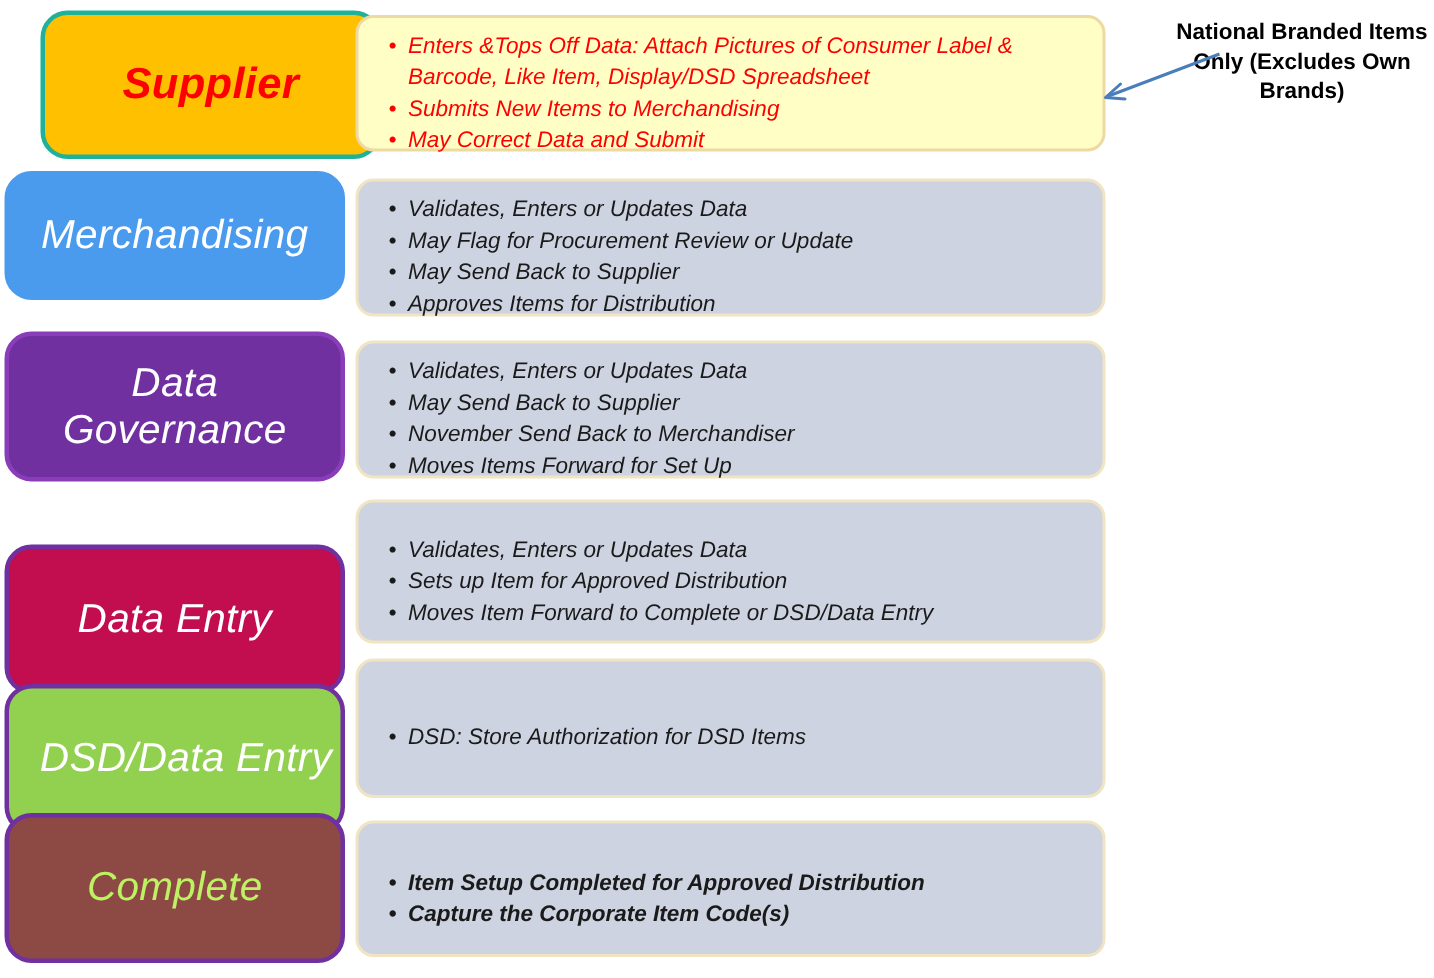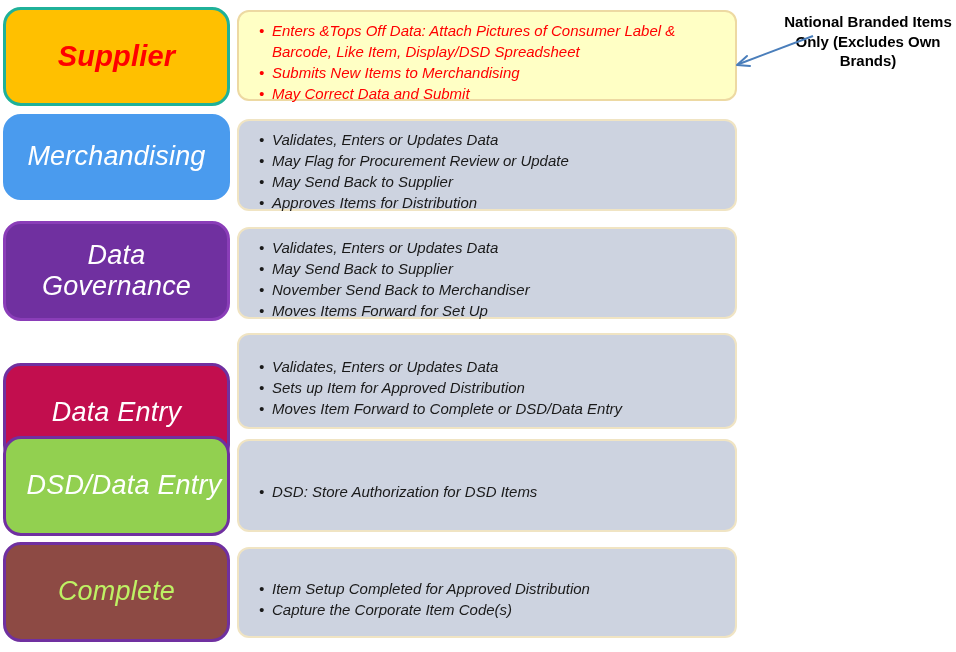--- a/index.html
+++ b/index.html
@@ -24,25 +24,25 @@
     align-items: center;
     justify-content: center;
     text-align: center;
   }
   .role-label {
     font-style: italic;
     font-size: 27px;
     line-height: 1.15;
     letter-spacing: 0.2px;
   }
-  .r0 { top: 7px;   height: 99px; }
+  .r0 { top: 7px;   height: 99px; margin-left: 24px; }
   .r1 { top: 114px; height: 86px; }
   .r2 { top: 221px; height: 100px; }
   .r3 { top: 329px; height: 100px; margin-top: 34px; }
-  .r4 { top: 436px; height: 100px; padding-left: 15px; }
+  .r4 { top: 456px; height: 100px; padding-left: 15px; }
   .r5 { top: 542px; height: 100px; }
   .r0 .role-label { font-weight: bold; font-size: 29px; }
   .r2 .role-label { max-width: 180px; }
 
   
   .desc-box {
     position: absolute;
     left: 237px;
     width: 500px;
     box-sizing: border-box;
@@ -51,21 +51,21 @@
     display: flex;
     flex-direction: column;
     justify-content: center;
     padding: 16px 10px 4px 18px;
   }
   .d0 { top: 10px;  height: 91px; }
   .d1 { top: 119px; height: 92px; }
   .d2 { top: 227px; height: 92px; }
   .d3 { top: 333px; height: 96px; }
   .d4 { top: 439px; height: 93px; }
-  .d5 { top: 547px; height: 91px; }
+  .d5 { top: 547px; height: 91px; font-weight: bold; }
 
   .bullets {
     list-style: none;
     margin: 0;
     padding: 0;
     font-style: italic;
     font-size: 15px;
     line-height: 1.4;
   }
   .bullets li {

